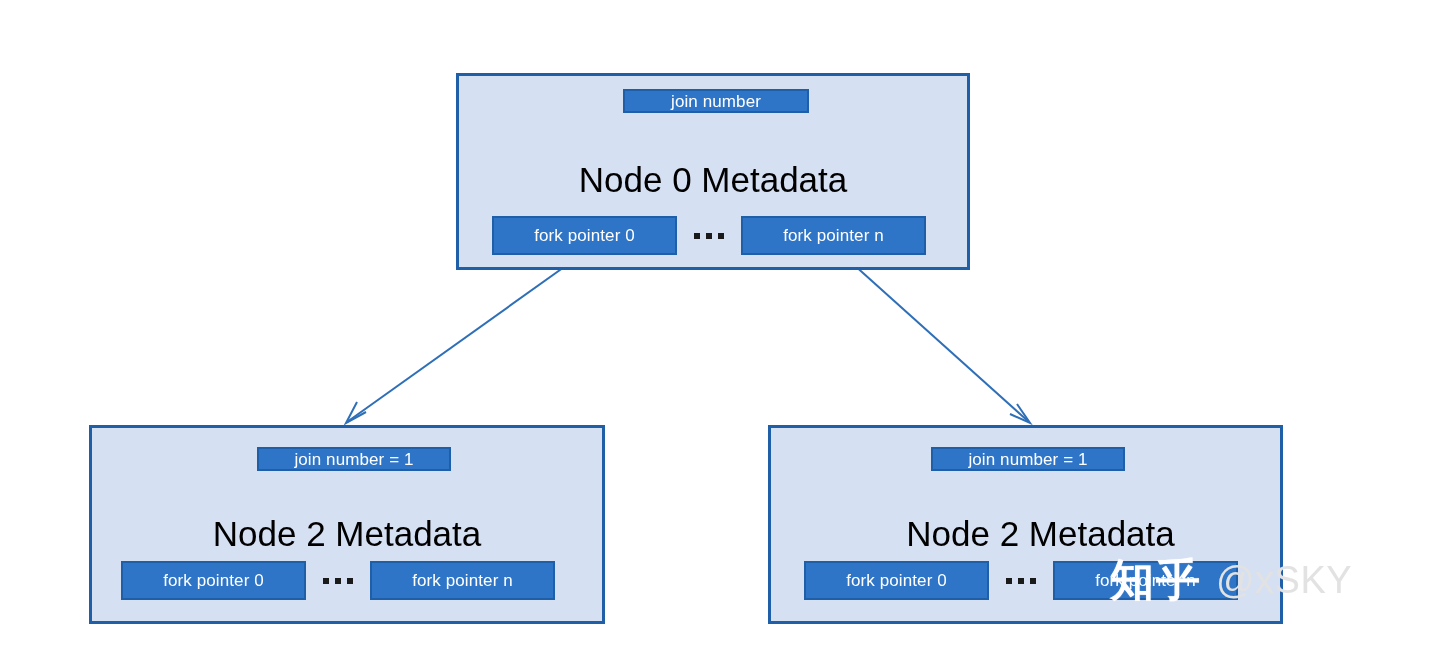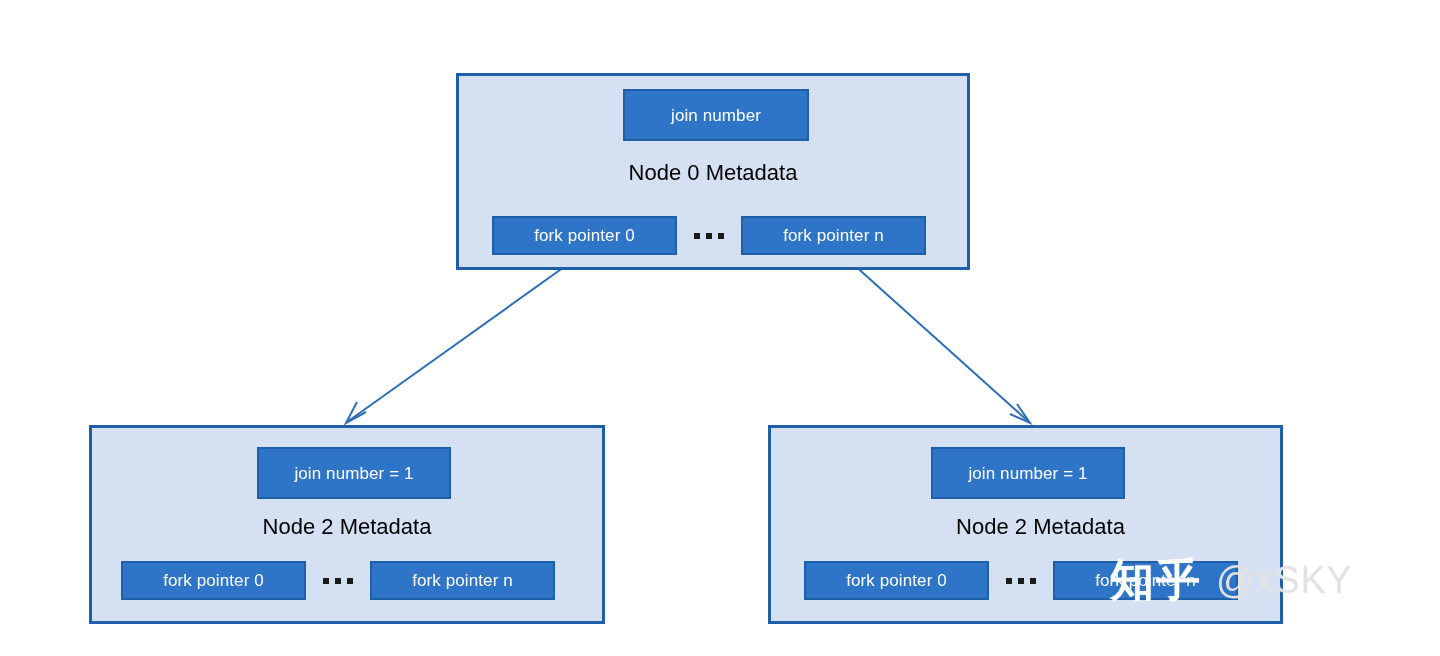--- a/index.html
+++ b/index.html
@@ -69,34 +69,34 @@
     display: flex;
     align-items: center;
     justify-content: center;
     white-space: nowrap;
     letter-spacing: 0.1px;
   }
 
   
   .join-chip {
     position: absolute;
-    height: 52px;
+    height: 24px;
     padding: 0 16px;
   }
   #node-0 .join-chip { left: 164px; top: 13px; width: 186px; }
   #node-1 .join-chip { left: 165px; top: 19px; width: 194px; }
   #node-2 .join-chip { left: 160px; top: 19px; width: 194px; }
 
   
   .node-title {
     position: absolute;
     width: 100%;
     text-align: center;
     color: #000000;
-    font-size: 22px;
+    font-size: 35px;
     line-height: 1;
     white-space: nowrap;
   }
   #node-0 .node-title { top: 86px; }
   #node-1 .node-title { top: 88px; }
   #node-2 .node-title { top: 88px; padding-left: 30px; }
 
   
   .fork-row {
     position: absolute;

